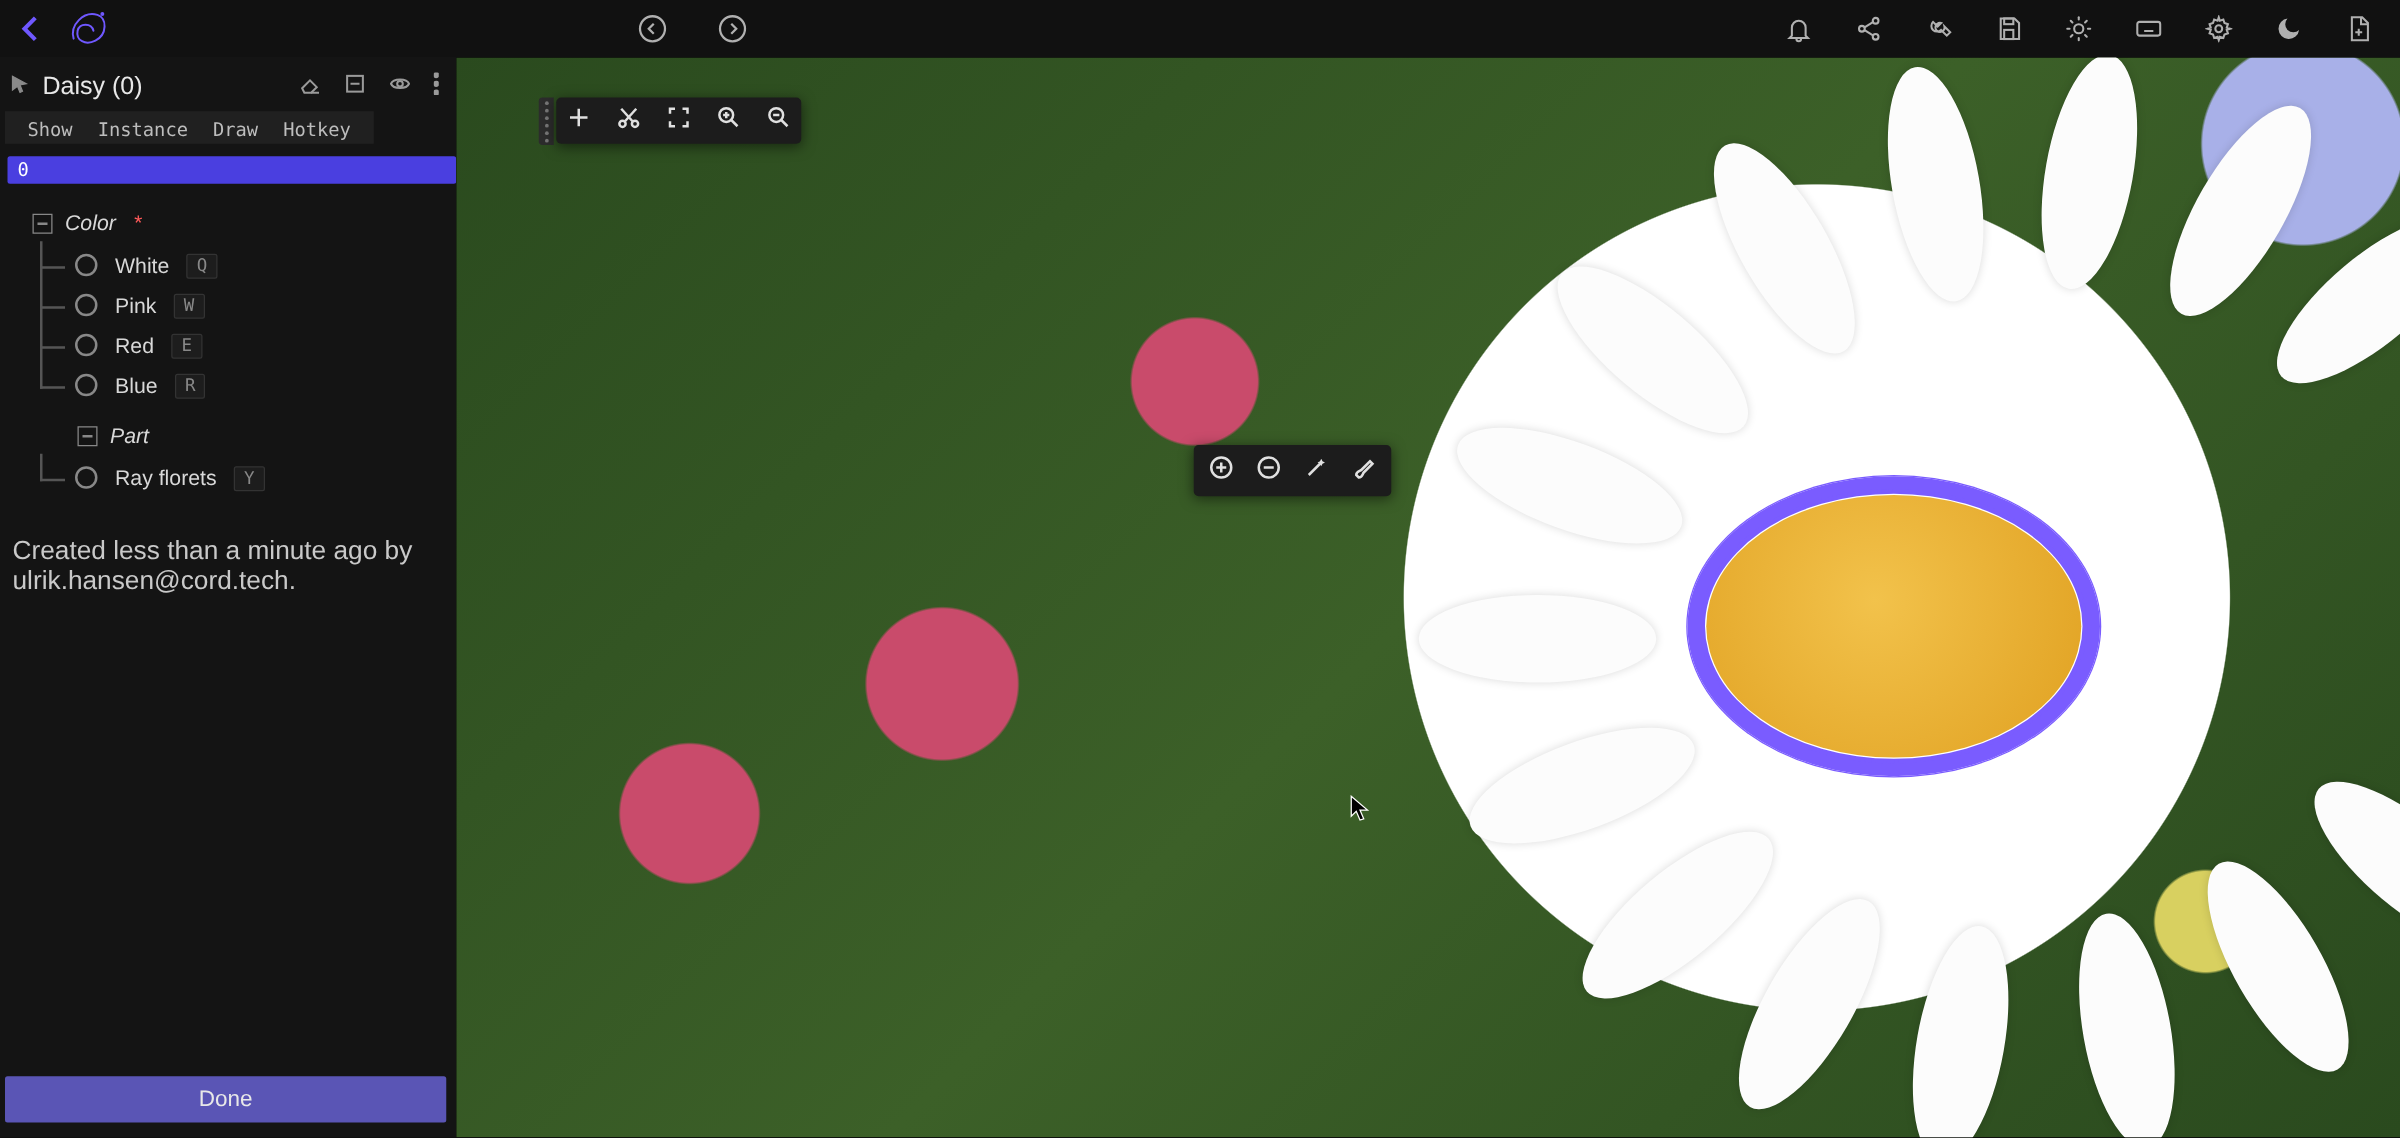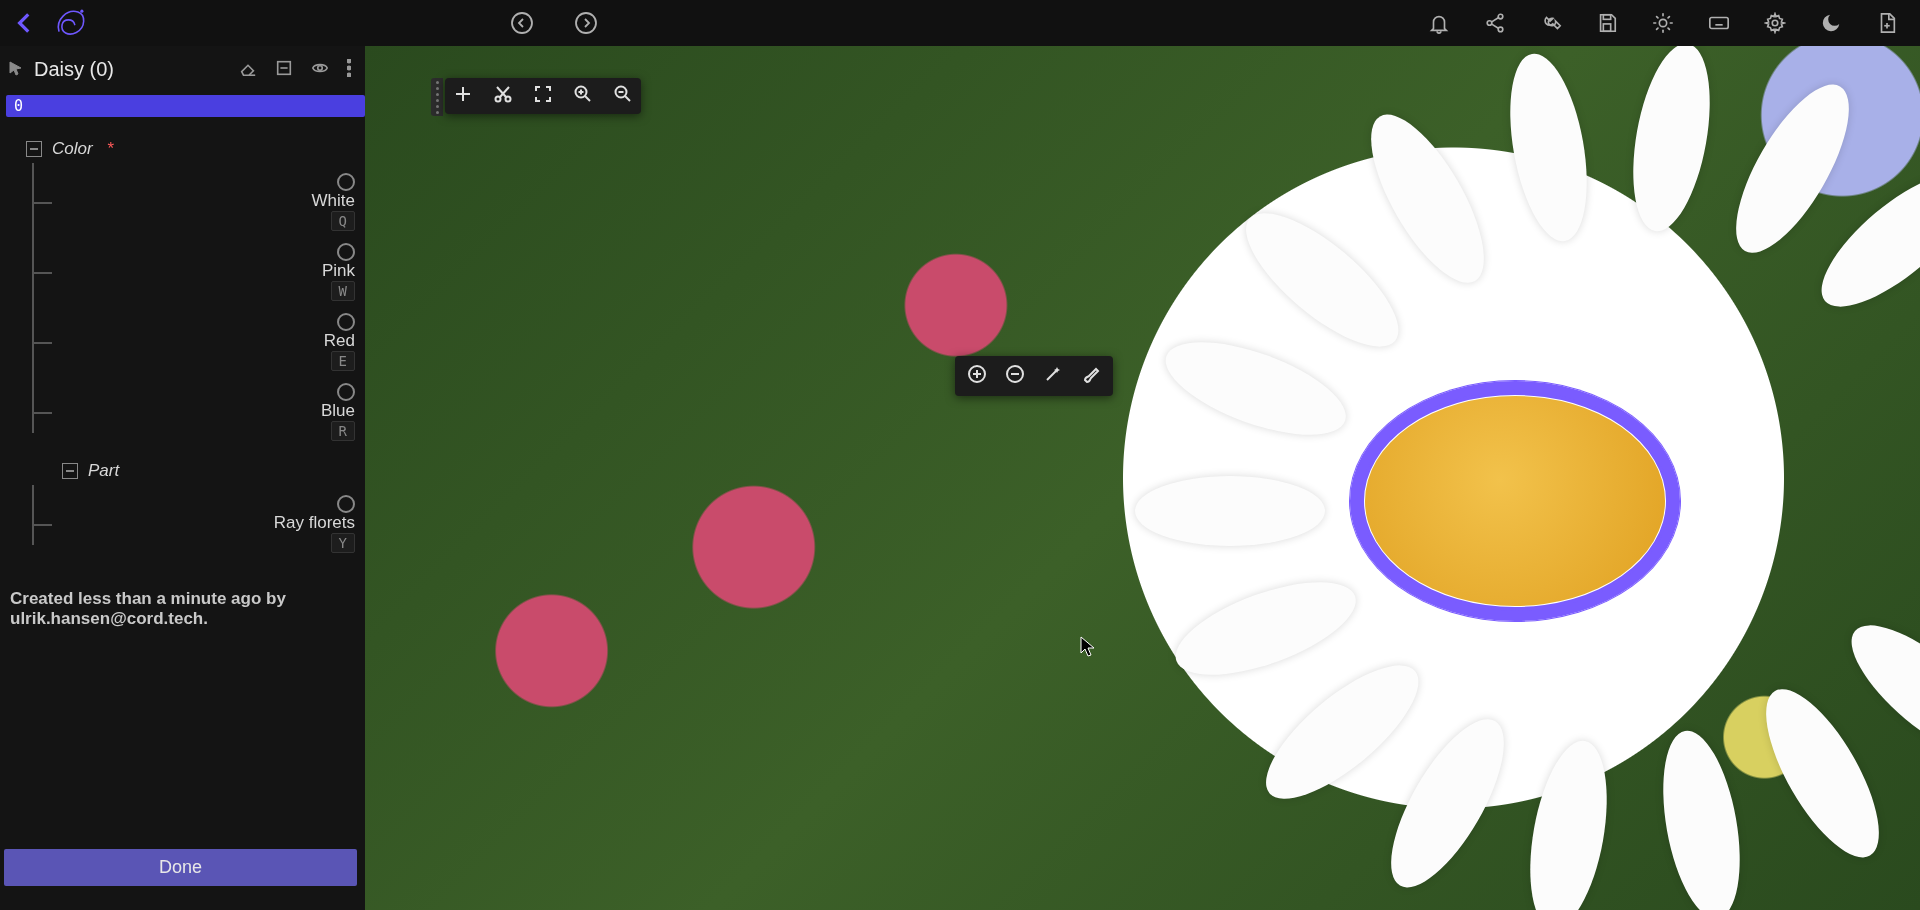--- a/index.html
+++ b/index.html
@@ -98,47 +98,47 @@
     display:flex; align-items:center; gap:10px; padding:4px 16px;font-style:italic;
   }
   .collapse-box { width:16px; height:16px; border:1.5px solid #888; display:flex; align-items:center; justify-content:center;}
   .collapse-box::before { content:""; width:8px; height:1.5px; background:#888;}
   .req { color:#ff5a5a; margin-left:4px;}
   .branch { margin-left: 22px; position:relative; padding-top:4px;}
   .branch::before {
     content:""; position:absolute; left:0; top:0; bottom:14px; width:1.5px; background:#555;
   }
   .item {
-    display:flex; align-items:flex-end; 
-    padding:6px 0 6px 28px; position:relative;flex-direction:column;
+    display:flex; align-items:flex-start; gap:14px;
+    padding:6px 0 6px 28px; position:relative;
   }
   .item::before {
     content:""; position:absolute; left:0; top:50%; width:20px; height:1.5px; background:#555;
   }
   .radio {
     width:18px; height:18px; border:2px solid #888; border-radius:50%;
     display:flex; align-items:center; justify-content:center;
     flex-shrink:0;
   }
   .radio.selected { border-color:#6f58ff;}
   .radio.selected::after { content:""; width:10px; height:10px; border-radius:50%; background:#6f58ff;}
   .hotkey {
     font-family:ui-monospace,monospace; color:#888;
     border:1px solid #333; padding:1px 7px; font-size:14px; border-radius:2px;
     background:#1d1d1d;
   }
 
   
   .meta {
-    padding: 30px 0 0 0; font-size:17px; color:#c9c9c9;font-weight:bold;
+    padding: 30px 0 0 0; font-size:21px; color:#c9c9c9;
   }
 
   
   .done-btn {
-    position:absolute; bottom:24px; left:4px; right:8px;
+    position:absolute; bottom:12px; left:4px; right:8px;
     background:#5a55b5; color:#e8e8e8;
     text-align:center; padding:8px 0; font-size:18px;
     cursor:pointer; border-radius:2px;
   }
 
   
   .scene {
     position:absolute; inset:0;
     background:
       radial-gradient(circle at 70% 50%, #fff 0 330px, transparent 331px),
@@ -341,20 +341,26 @@
               <circle cx="10" cy="10" r="2.5"></circle>
             </svg></div>
         <div class="more"><svg viewBox="0 0 4 18">
               <circle cx="2" cy="2" r="1.6" fill="#9a9a9a"></circle>
               <circle cx="2" cy="9" r="1.6" fill="#9a9a9a"></circle>
               <circle cx="2" cy="16" r="1.6" fill="#9a9a9a"></circle>
             </svg></div>
       </div>
     </div>
 
+    <div class="tabs-row">
+      <span>Show</span>
+      <span>Instance</span>
+      <span>Draw</span>
+      <span>Hotkey</span>
+    </div>
     <span class="count-badge">0</span>
 
     <div class="tree">
 
       <div class="group-head">
         <span class="collapse-box"></span>
         <span>Color</span>
         <span class="req">*</span>
       </div>
       <div class="branch">

